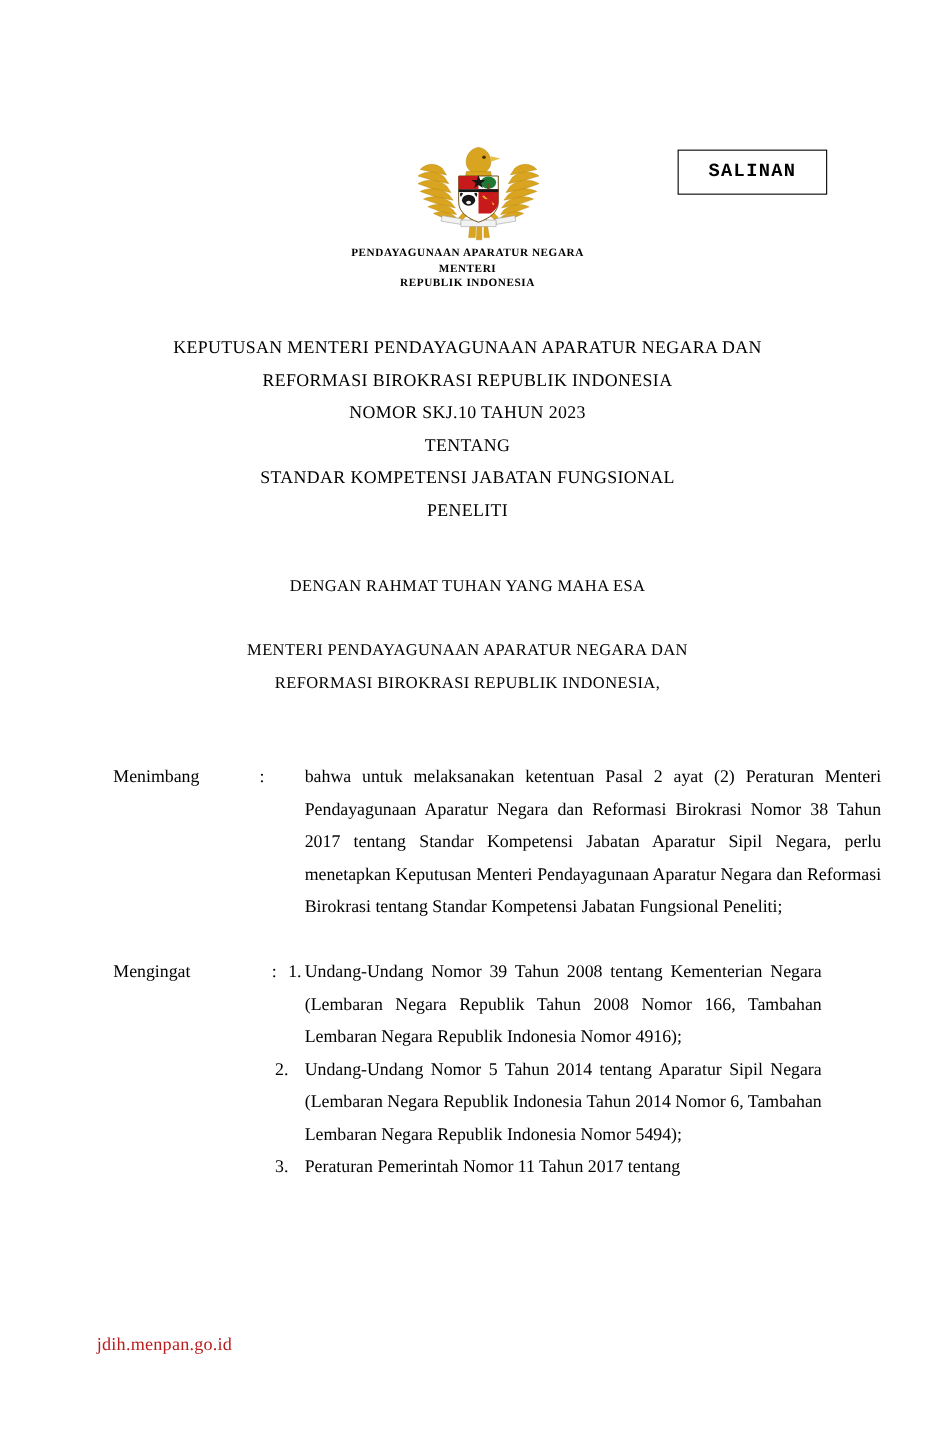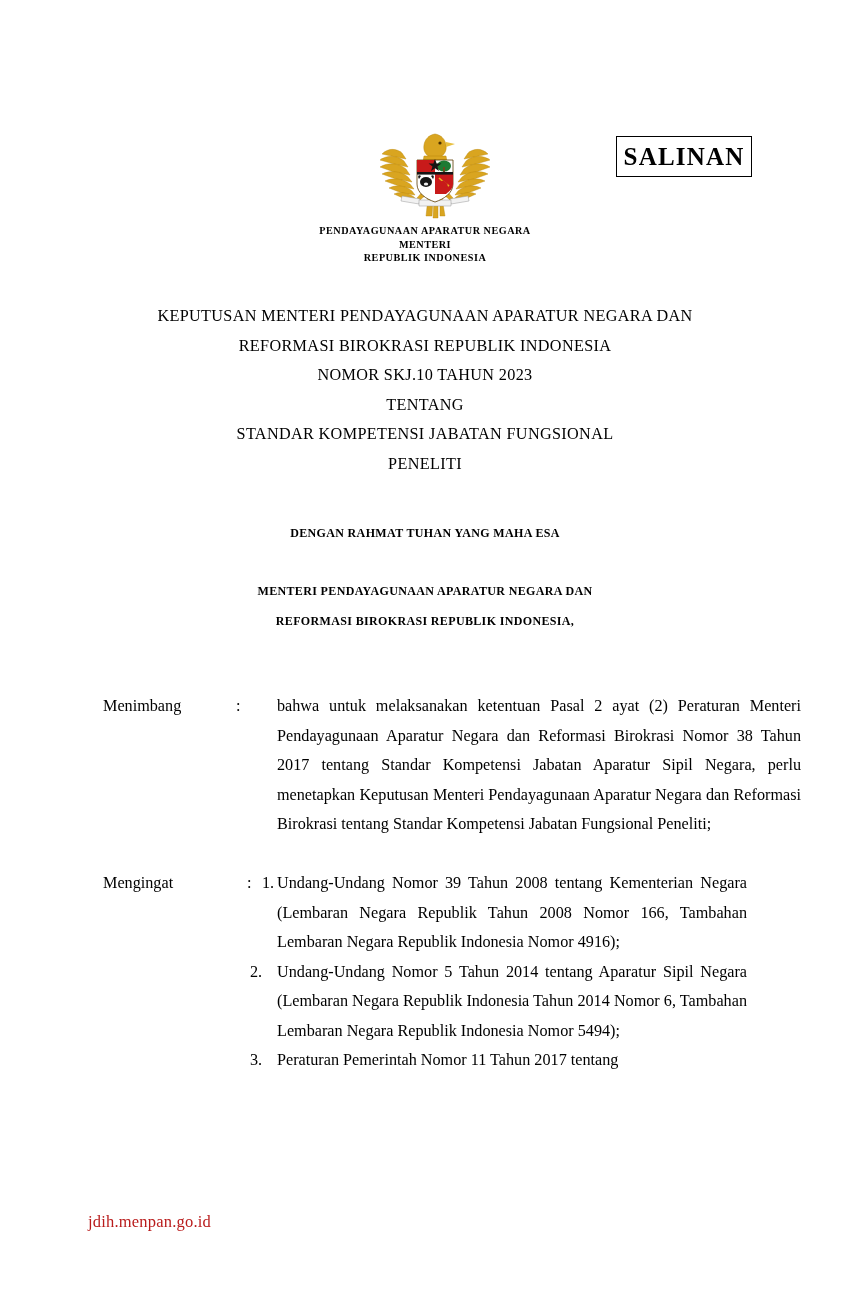--- a/index.html
+++ b/index.html
@@ -60,23 +60,23 @@
     top: 136px;
     width: 136px;
     height: 41px;
     border: 1.6px solid #000;
     box-sizing: border-box;
     display: flex;
     align-items: center;
     justify-content: center;
   }
   .salinan-text {
-    font-family: Liberation Serif, serif;
+    font-family: Liberation Mono, monospace;
     font-weight: bold;
-    font-size: 25px;
+    font-size: 17px;
     letter-spacing: 1.2px;
   }
 
   
   .title-block {
     position: absolute;
     left: 100px;
     top: 302px;
     width: 650px;
     text-align: center;
@@ -90,25 +90,24 @@
 
   
   .preamble {
     position: absolute;
     left: 100px;
     top: 519px;
     width: 650px;
     text-align: center;
   }
   .preamble-line {
-    font-size: 12px;
+    font-size: 15px;
     line-height: 29.5px;
     letter-spacing: 0.35px;
     white-space: nowrap;
-    font-weight: bold;
   }
 
   .authority {
     position: absolute;
     left: 100px;
     top: 577px;
     width: 650px;
     text-align: center;
   }
 

